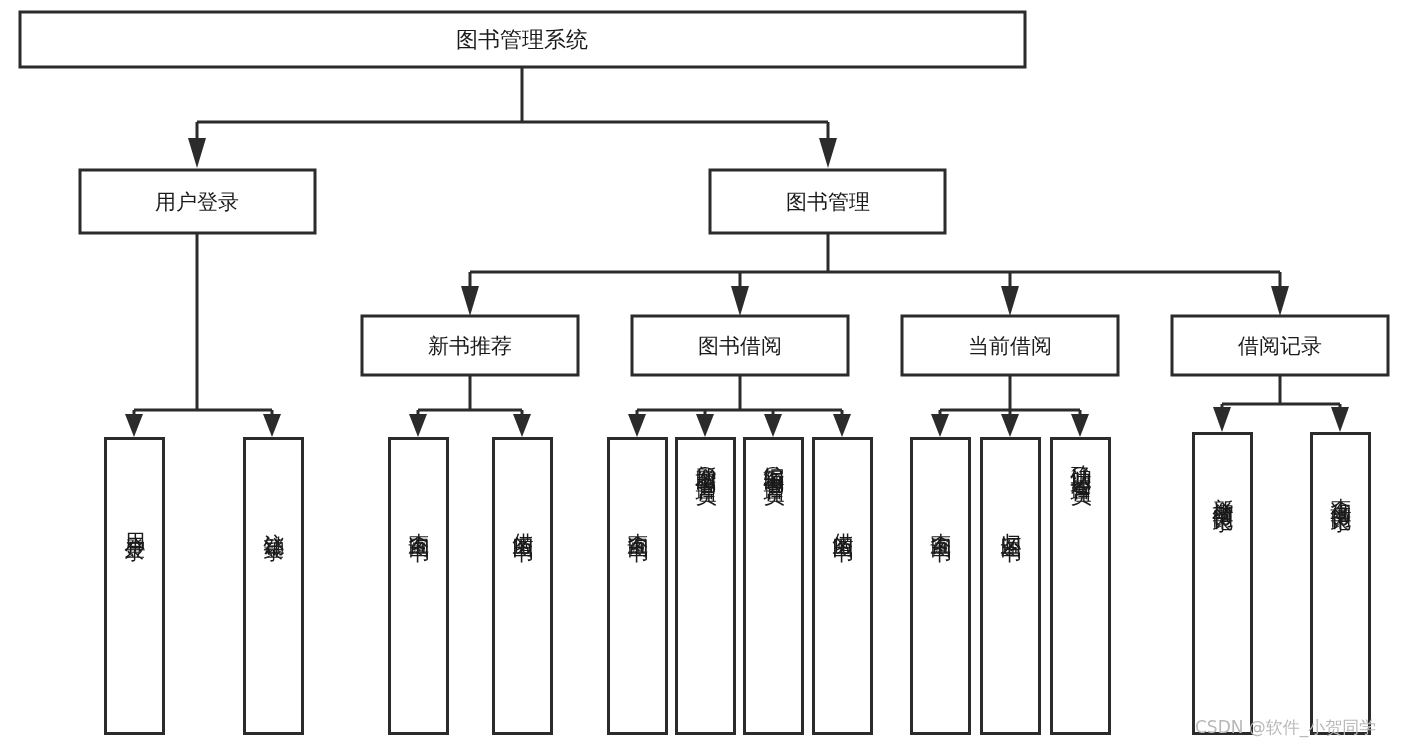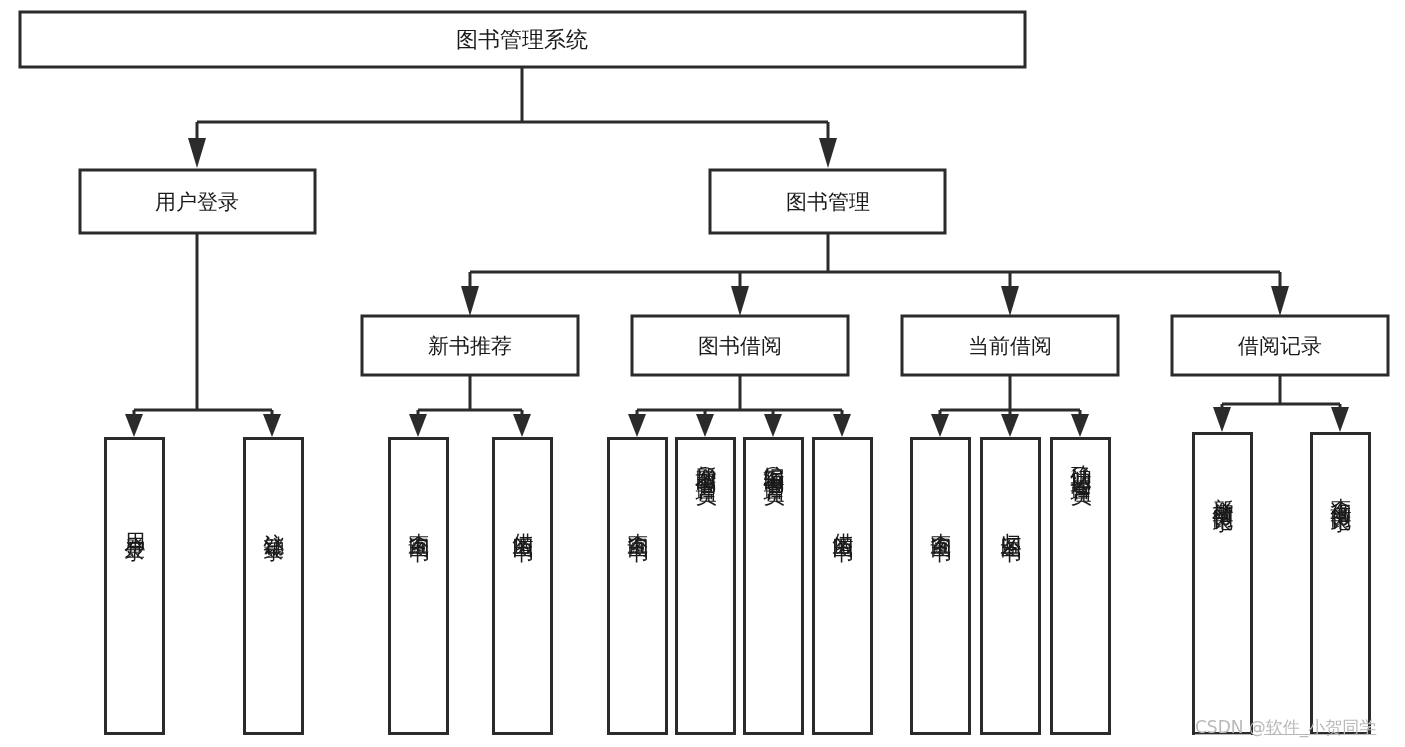--- a/index.html
+++ b/index.html
@@ -71,21 +71,20 @@
     white-space: nowrap;
     display: block;
   }
   .watermark {
     position: absolute;
     font-family: "DejaVu Sans", "Liberation Sans", sans-serif;
     font-size: 17px;
     color: #b9b9b9;
     white-space: nowrap;
     pointer-events: none;
-    text-decoration: underline;
   }
 </style>
 </head>
 <body>
 
 <div id="diagram-root">
 
   <svg id="flowchart" viewBox="0 0 1405 747" xmlns="http://www.w3.org/2000/svg">
 
     <g>

